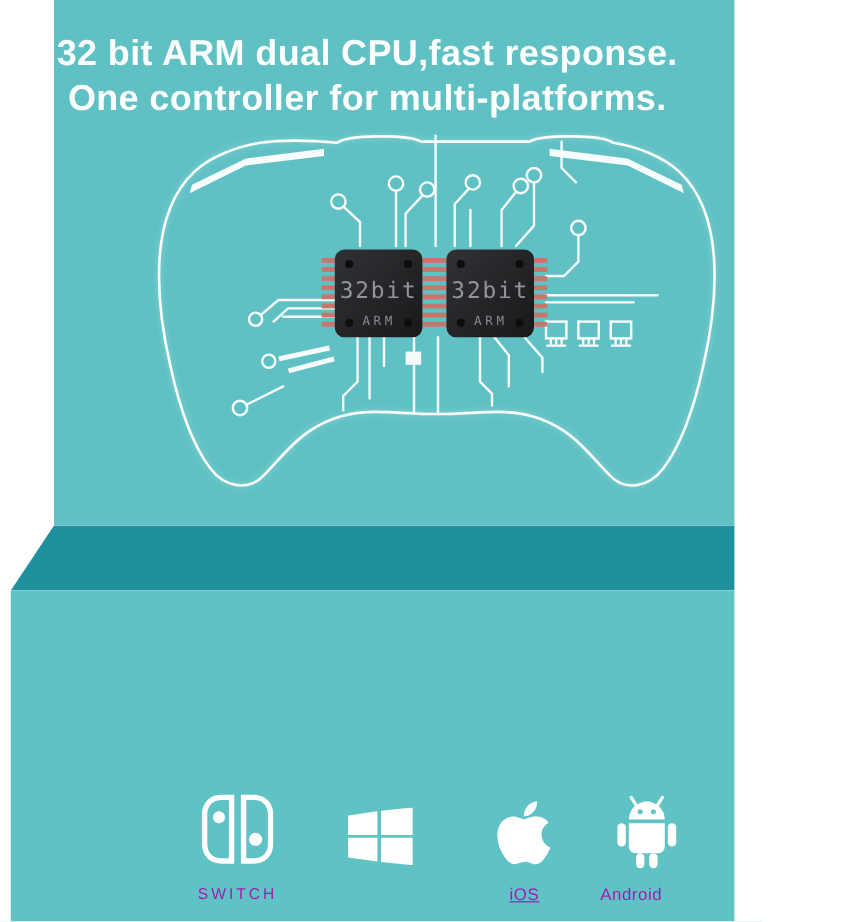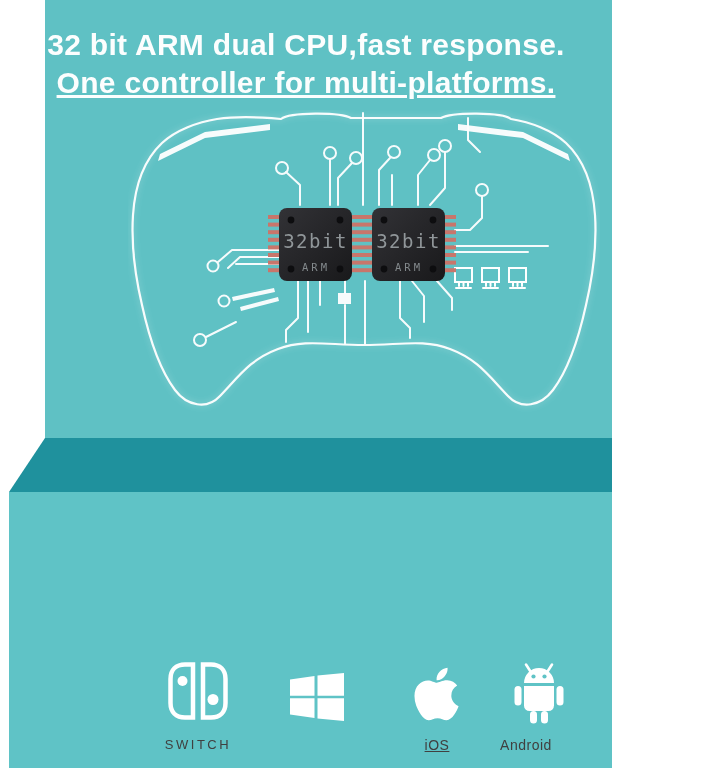--- a/index.html
+++ b/index.html
@@ -4,24 +4,24 @@
 <style>
   html,body{margin:0;padding:0;background:#ffffff;}
   .page{position:relative;width:612px;height:768px;background:#ffffff;overflow:hidden;
         font-family:"Liberation Sans",sans-serif;}
   .back-panel{position:absolute;left:45px;top:0;width:639px;height:438px;background:#5fc1c4;}
   .front-panel{position:absolute;left:9px;top:492px;width:703px;height:276px;background:#5fc3c6;}
   .divider-svg{position:absolute;left:0;top:438px;width:721px;height:54px;display:block;}
   .headline{position:absolute;left:0;width:100%;text-align:center;color:#fcfefe;
             font-weight:bold;font-size:30px;line-height:36px;letter-spacing:.3px;white-space:nowrap;}
   .headline-cpu{top:27px;}
-  .headline-platforms{top:65px;text-decoration:underline;}
+  .headline-platforms{top:65px;}
   .scene-svg{position:absolute;left:128px;top:110px;width:472px;height:302px;display:block;}
   .icon-abs{position:absolute;display:block;}
-  .plat-label{position:absolute;top:737px;width:140px;text-align:center;color:#404040;
+  .plat-label{position:absolute;top:737px;width:140px;text-align:center;color:#a21caf;
               font-size:14px;letter-spacing:.5px;}
   .plat-label.switch{letter-spacing:2.5px;font-size:13px;}
   .chip-title{font-family:"DejaVu Sans Mono",monospace;font-size:19px;letter-spacing:1.5px;fill:#909699;}
   .chip-sub{font-family:"DejaVu Sans Mono",monospace;font-size:10.5px;letter-spacing:3px;fill:#83898c;}
   .glow{filter:drop-shadow(0 0 3px rgba(255,255,255,0.35));}
 </style>
 </head>
 <body>
 
 <div class="page">

